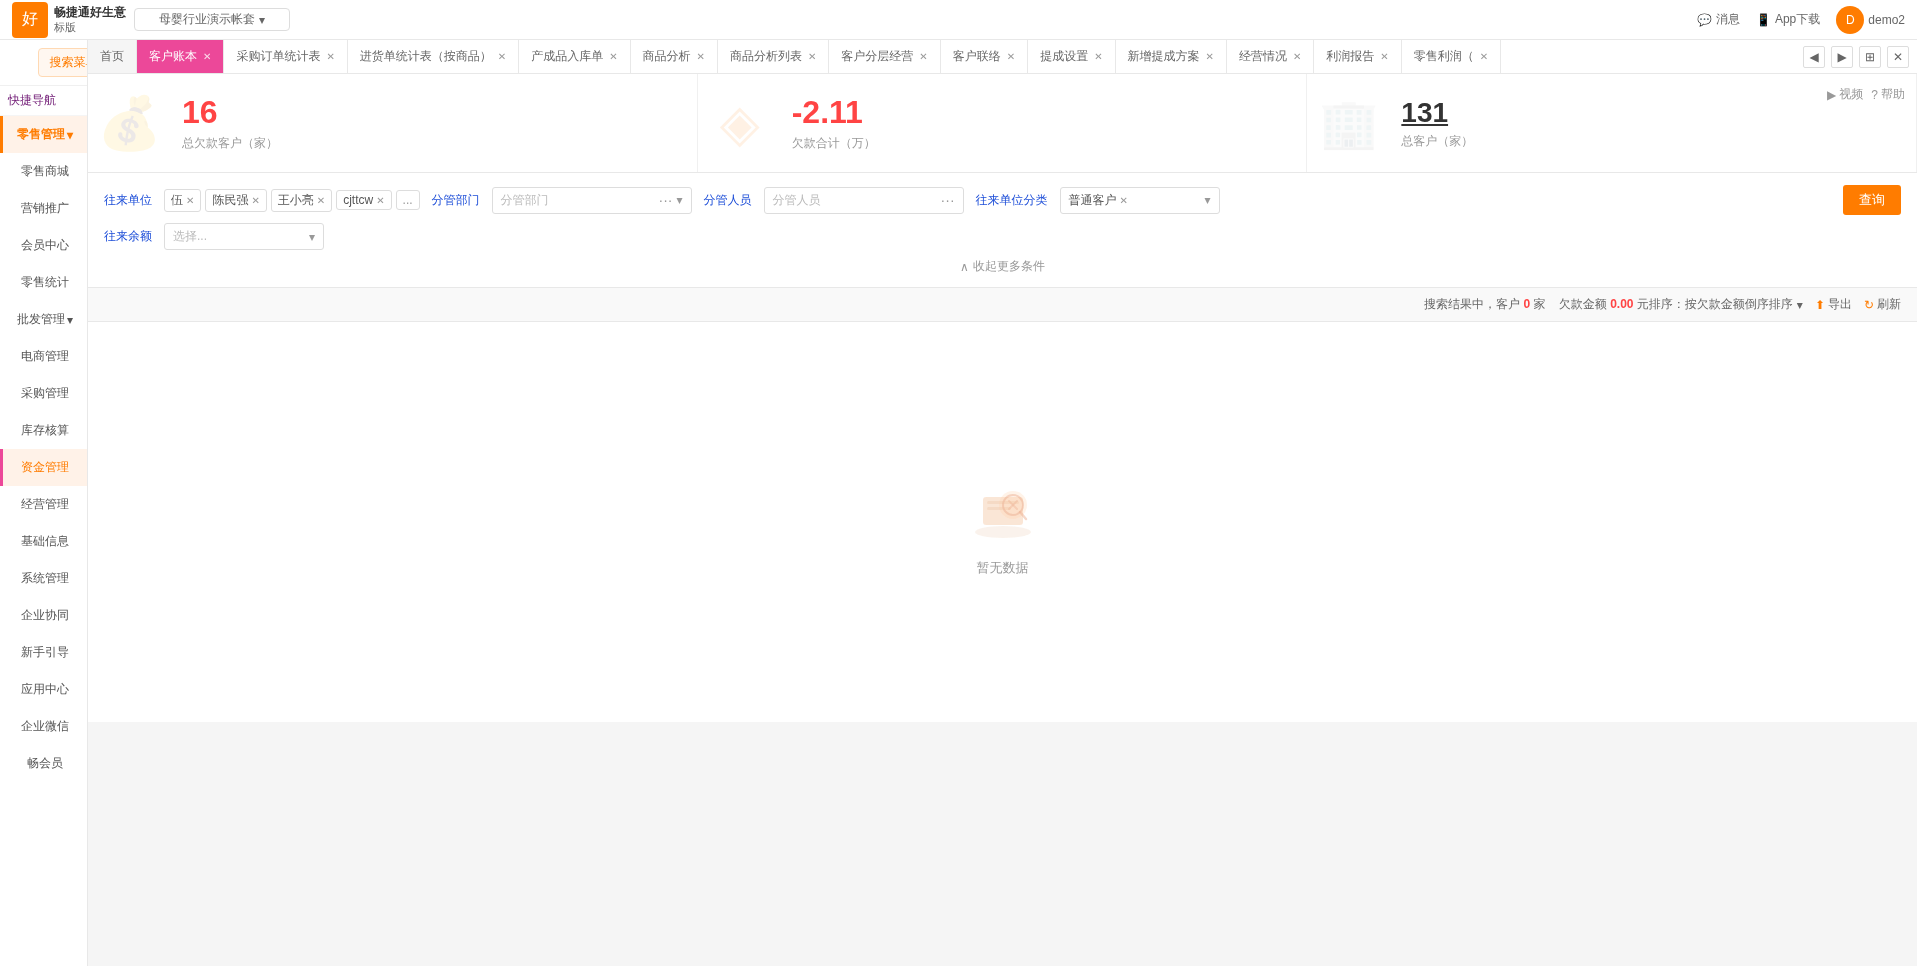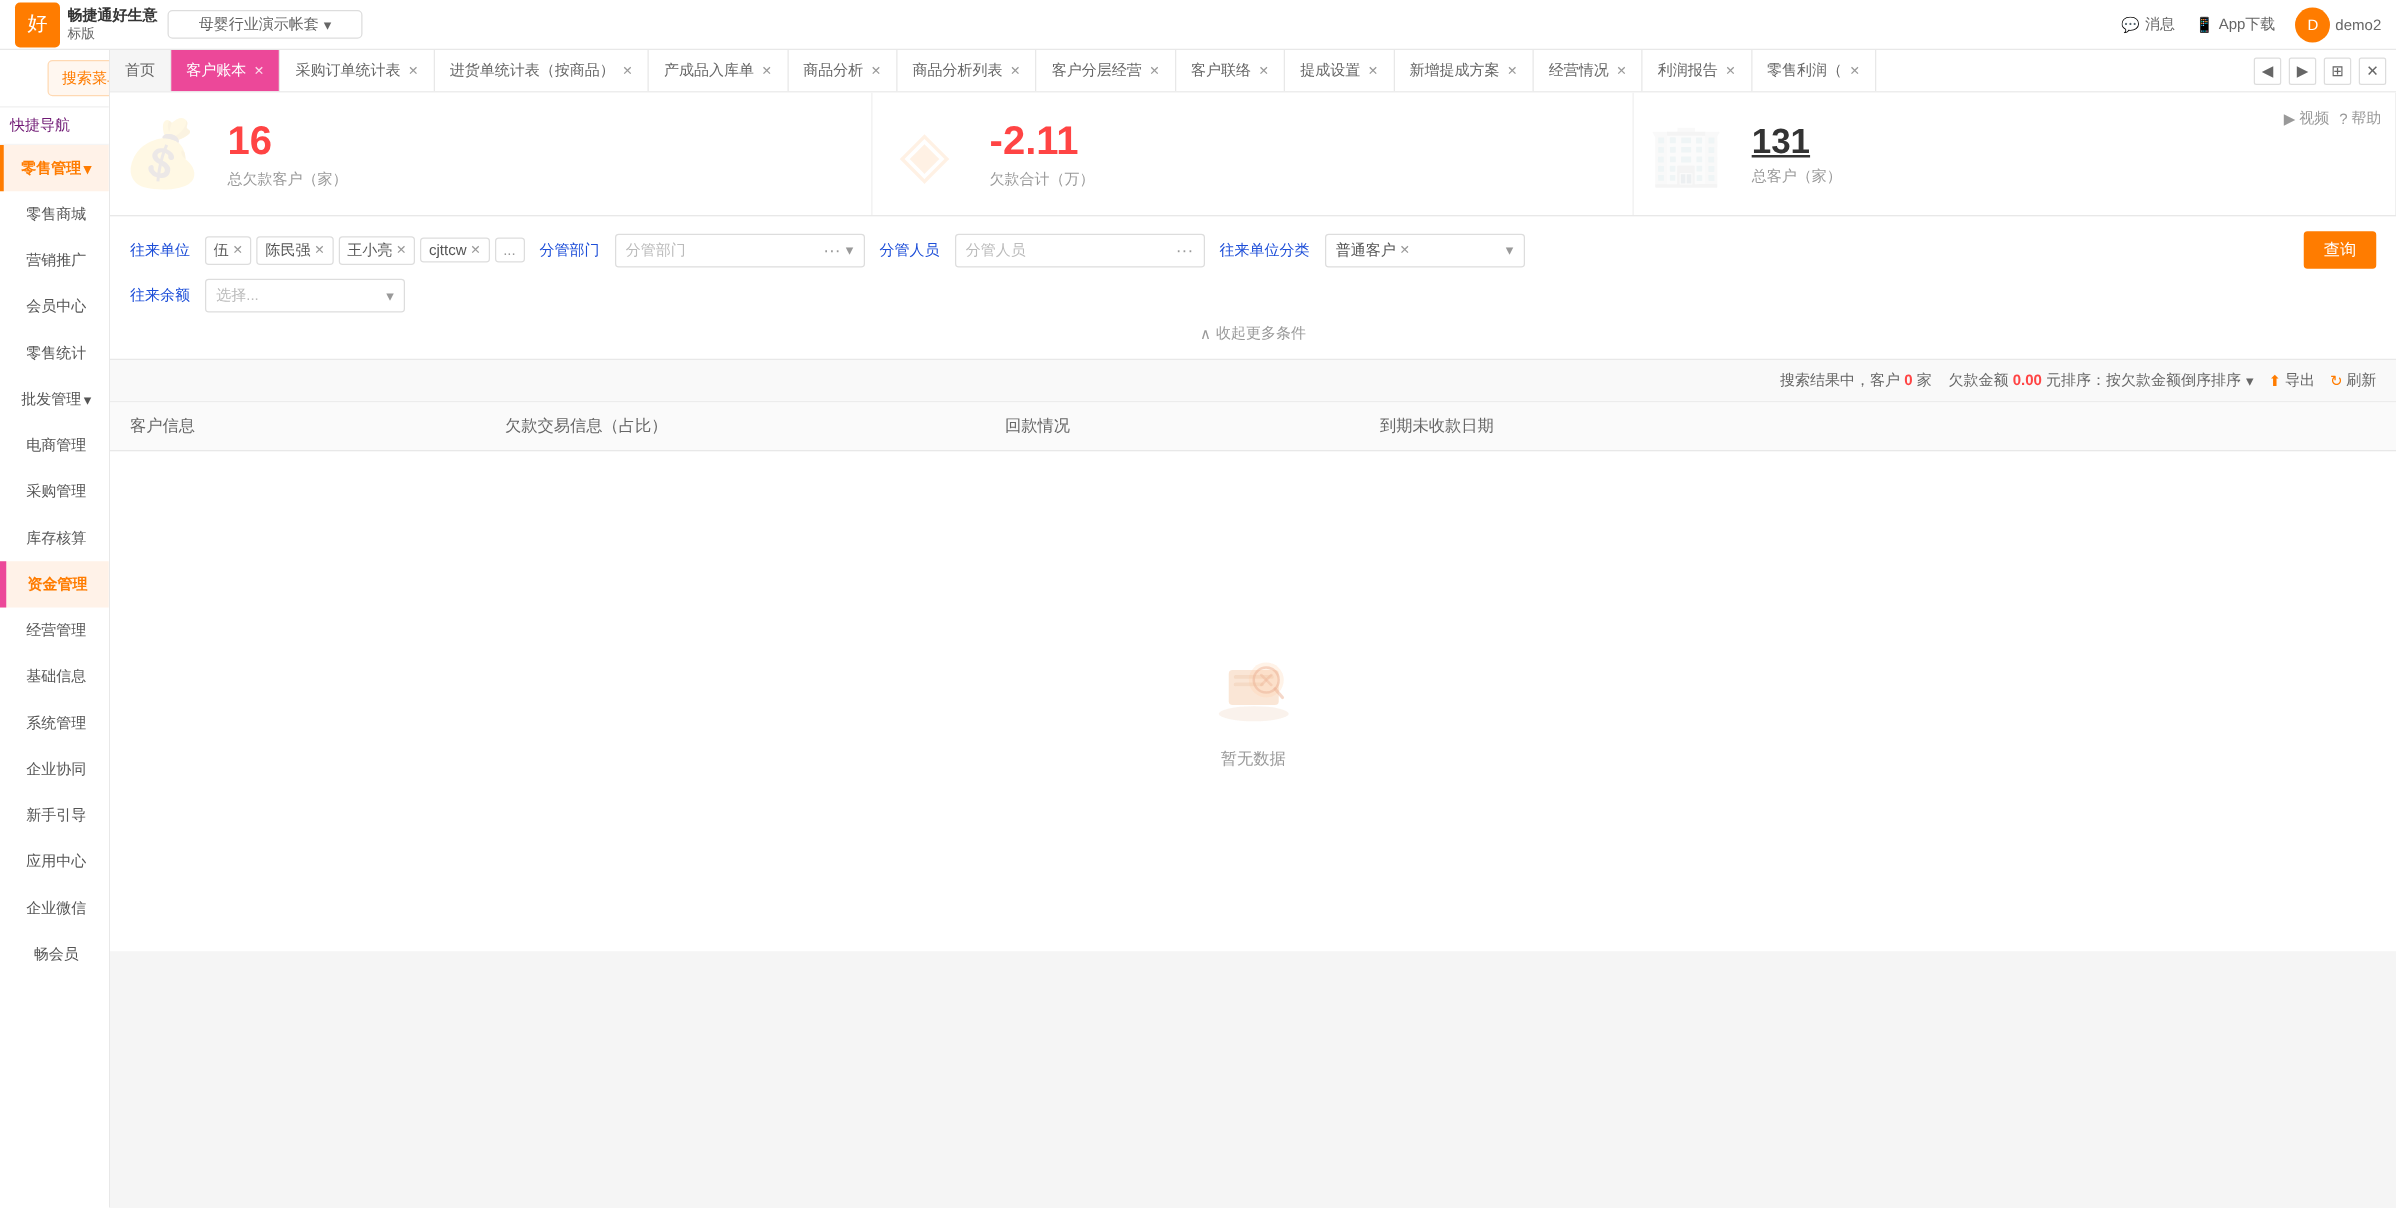--- a/index.html
+++ b/index.html
@@ -155,21 +155,21 @@
     </div>
     <div class="sidebar-item">
       <span>电商管理</span>
     </div>
     <div class="sidebar-item">
       <span>采购管理</span>
     </div>
     <div class="sidebar-item">
       <span>库存核算</span>
     </div>
-    <div class="sidebar-item" style="background:#fff2e8;color:#ff7c00;border-left:5px solid #ec4899;font-weight:bold;">
+    <div class="sidebar-item" style="background:#fff2e8;color:#ff7c00;border-left:3px solid #ec4899;font-weight:normal;">
       <span>资金管理</span>
     </div>
     <div class="sidebar-item">
       <span>经营管理</span>
     </div>
     <div class="sidebar-item">
       <span>基础信息</span>
     </div>
     <div class="sidebar-item">
       <span>系统管理</span>
@@ -386,26 +386,20 @@
             <span>导出</span>
           </div>
           <div class="action-btn">
             <span class="icon">↻</span>
             <span>刷新</span>
           </div>
         </div>
       </div>
 
       <div class="table-container">
-        <div class="table-header">
-          <div>客户信息</div>
-          <div>欠款交易信息（占比）</div>
-          <div>回款情况</div>
-          <div>到期未收款日期</div>
-        </div>
         <div class="table-body">
 
           <svg class="empty-icon" viewBox="0 0 80 80" xmlns="http://www.w3.org/2000/svg">
             <ellipse cx="40" cy="65" rx="28" ry="6" fill="#f0d5c0" opacity="0.5"></ellipse>
             <rect x="20" y="30" width="40" height="28" rx="3" fill="#f5c5a0" opacity="0.7"></rect>
             <rect x="24" y="34" width="32" height="3" rx="1.5" fill="#e8b48a" opacity="0.6"></rect>
             <rect x="24" y="40" width="24" height="3" rx="1.5" fill="#e8b48a" opacity="0.6"></rect>
             <circle cx="50" cy="38" r="14" fill="#ffaa66" opacity="0.25"></circle>
             <circle cx="50" cy="38" r="10" fill="none" stroke="#e08050" stroke-width="2" opacity="0.5"></circle>
             <line x1="57" y1="45" x2="63" y2="52" stroke="#e08050" stroke-width="2.5" stroke-linecap="round" opacity="0.5"></line>

